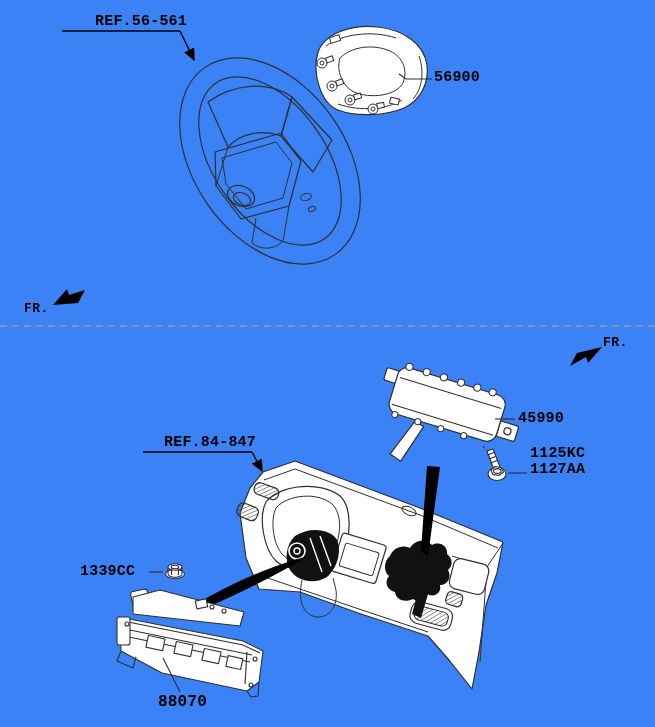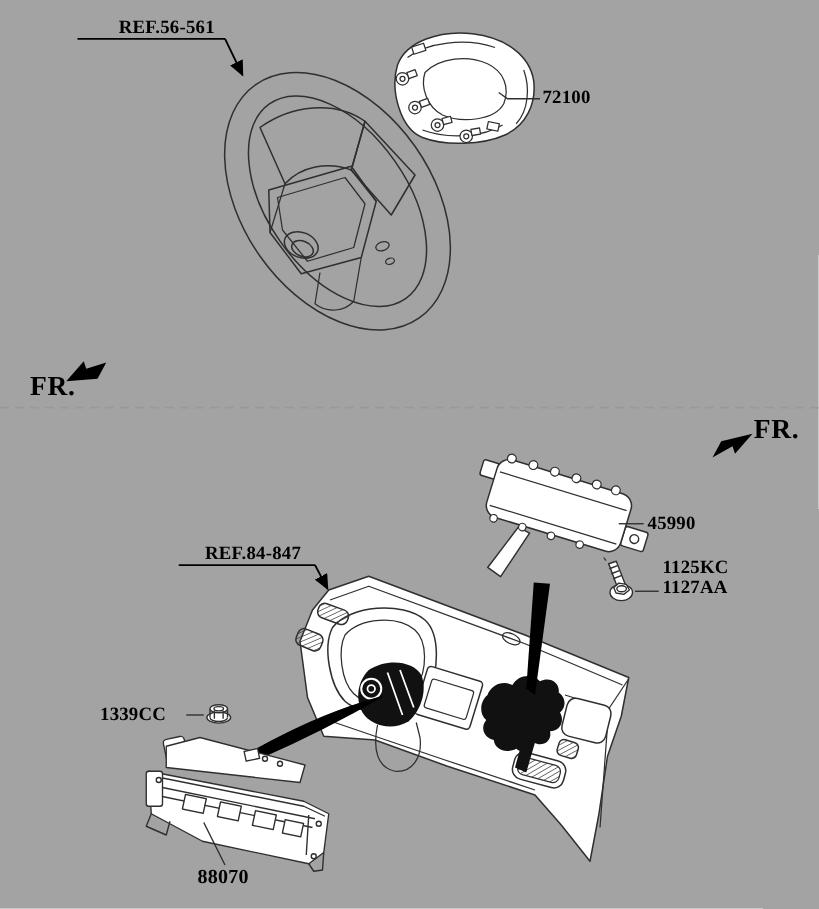--- a/index.html
+++ b/index.html
@@ -1,25 +1,25 @@
 <!DOCTYPE html>
 <html><head>
 <meta charset="utf-8">
 <style>
   html,body{margin:0;padding:0;background:#fff;}
   #stage{
-    position:relative;width:655px;height:727px;background:#a3a3a3;overflow:hidden;
-    font-family:Liberation Serif, serif;
+    position:relative;width:655px;height:727px;background:#3b82f6;overflow:hidden;
+    font-family:Liberation Mono, monospace;
   }
   #art{position:absolute;left:0;top:0;}
   .lbl{
     position:absolute;color:#000;font-weight:bold;font-size:15px;line-height:16px;
     white-space:nowrap;letter-spacing:0.2px;
   }
-  .lbl.fr{font-size:22px;line-height:18px;letter-spacing:0.5px;}
+  .lbl.fr{font-size:13px;line-height:18px;letter-spacing:0.5px;}
   .lbl.big{font-size:16px;}
 </style>
 </head>
 <body>
 
 <div id="stage">
 
   <svg id="art" width="655" height="727" viewBox="0 0 655 727">
     <defs>
       <marker id="arw" markerWidth="10" markerHeight="8" refX="8" refY="4" orient="auto">
@@ -224,21 +224,21 @@
         </g>
       <circle cx="127" cy="624" r="2" fill="none"></circle>
       <circle cx="255" cy="659" r="2" fill="none"></circle>
       <circle cx="251" cy="685" r="2" fill="none"></circle>
     </g>
     <line x1="163" y1="658" x2="180" y2="692" stroke="#2f2f2f" stroke-width="1.1"></line>
   </svg>
 
   <div class="lbl" style="left:95px;top:14px;">REF.56-561</div>
 
-  <div class="lbl" style="left:434px;top:70px;">72100</div>
+  <div class="lbl" style="left:434px;top:70px;">56900</div>
 
   <div class="lbl fr" style="left:24px;top:300px;">FR.</div>
 
   <div class="lbl fr" style="left:603px;top:334px;">FR.</div>
 
   <div class="lbl" style="left:518px;top:411px;">45990</div>
 
   <div style="position:absolute;left:530px;top:446px;">
     <div class="lbl" style="position:static;">1125KC</div>
     <div class="lbl" style="position:static;">1127AA</div>

